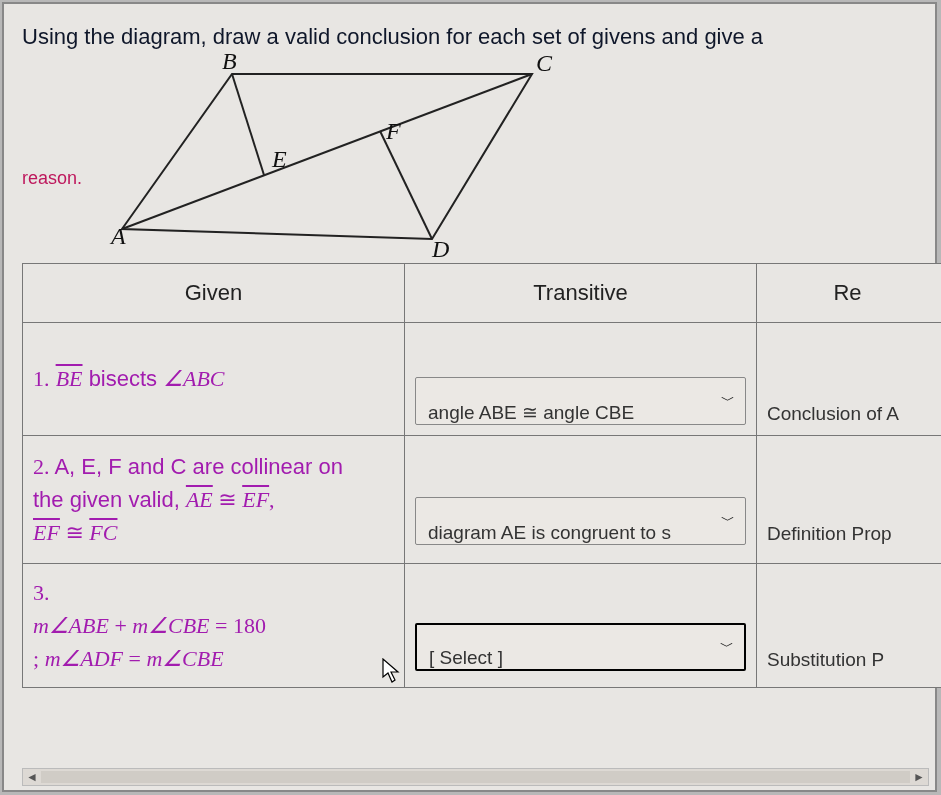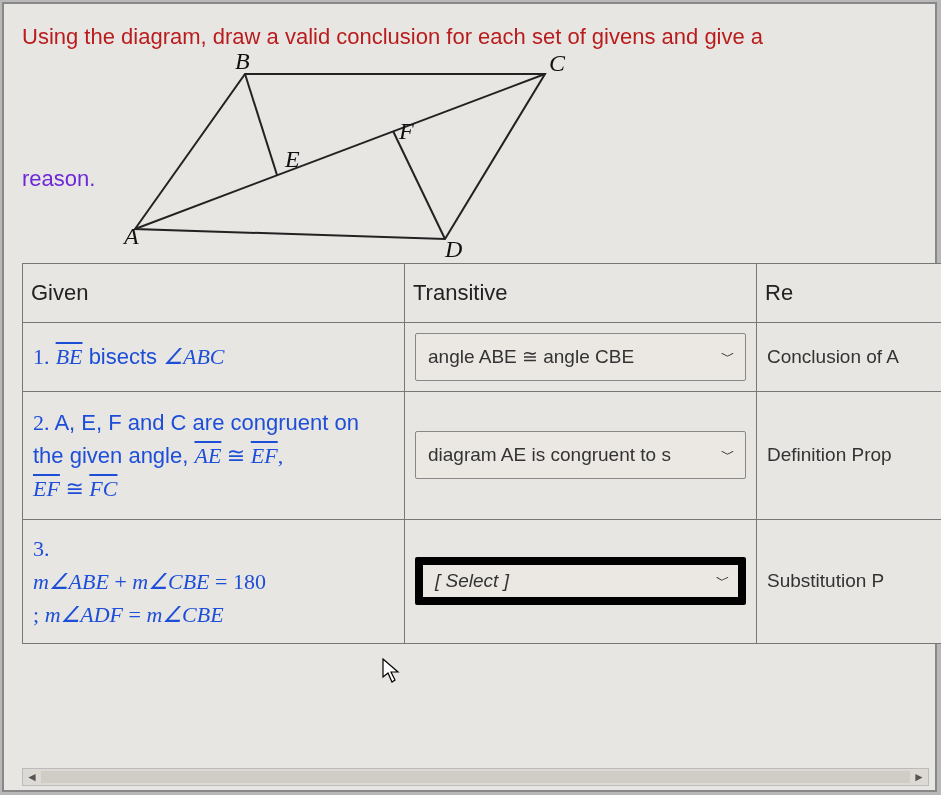--- a/index.html
+++ b/index.html
@@ -16,32 +16,32 @@
     background: #e8e6e3;
     border: 2px solid #888;
     width: 935px;
     height: 790px;
     margin: 2px;
     padding: 18px 0 0 18px;
     position: relative;
   }
   .prompt {
     font-size: 22px;
-    color: #b91c1c;
+    color: #0f172a;
     line-height: 1.4;
   }
   .reason-and-diagram {
     display: flex;
     align-items: center;
     gap: 10px;
     margin-top: -4px;
   }
   .reason-word {
-    font-size: 22px;
-    color: #6d28d9;
+    font-size: 18px;
+    color: #be185d;
     padding-top: 50px;
   }
   .diagram {
     display: block;
   }
   table.proof {
     border-collapse: collapse;
     width: 920px;
     margin-top: 4px;
     table-layout: fixed;
@@ -49,52 +49,53 @@
   table.proof th, table.proof td {
     border: 1.5px solid #777;
     padding: 10px 10px;
     vertical-align: middle;
     background: #e8e6e3;
     overflow: hidden;
   }
   table.proof th {
     font-weight: normal;
     font-size: 22px;
-    text-align: left;
+    text-align: center;
     padding: 16px 8px;
     color: #222;
   }
   col.c-given { width: 382px; }
   col.c-conc  { width: 352px; }
   col.c-reas  { width: 186px; }
   .given-cell {
     font-size: 22px;
-    color: #1d4ed8;
+    color: #a21caf;
     line-height: 1.5;
     padding: 24px 10px;
   }
   .math { font-family: "Times New Roman", Times, serif; font-style: italic; }
   .mathn { font-family: "Times New Roman", Times, serif; font-style: normal; }
   .over { text-decoration: overline; text-decoration-thickness: 1.5px; }
   .select {
     width: 100%;
     height: 48px;
     border: 1.5px solid #888;
     background: #ebe8e4;
     font-size: 19px;
     color: #333;
     padding: 0 30px 0 12px;
     position: relative;
     display: flex;
-    align-items: center;
+    align-items: flex-end;
     border-radius: 2px;
     white-space: nowrap;
     overflow: hidden;
-  }
-  .select.focused { border: 8px solid #000000; font-style: italic; }
+    margin-top: 44px;
+  }
+  .select.focused { border: 2px solid #000000; }
   .select .chev {
     position: absolute;
     right: 10px;
     top: 50%;
     transform: translateY(-50%);
     font-size: 14px;
     color: #222;
   }
   .reason-cell {
     font-size: 21px;
@@ -158,21 +159,21 @@
   <table class="proof">
     <colgroup>
       <col class="c-given">
         <col class="c-conc">
         <col class="c-reas">
     </colgroup>
     <thead>
       <tr>
         <th>Given</th>
         <th>Transitive</th>
-        <th style="text-align:left;padding-right:12px">Re</th>
+        <th style="text-align:center;padding-right:12px">Re</th>
       </tr>
     </thead>
     <tbody>
 
       <tr>
         <td class="given-cell">
           <span class="mathn">1.</span>
           <span class="math over">BE</span><span> bisects </span><span class="math">∠ABC</span>
         </td>
         <td>
@@ -183,22 +184,22 @@
         </td>
         <td class="reason-cell">
           <div class="select" style="border:none;background:transparent;padding-left:0">
             <span>Conclusion of A</span>
           </div>
         </td>
       </tr>
 
       <tr>
         <td class="given-cell" style="padding-top:14px;padding-bottom:14px">
-          <span class="mathn">2.</span><span> A, E, F and C are congruent on</span><br>
-          <span>the given angle, </span><span class="math over">AE</span><span class="mathn"> ≅ </span><span class="math over">EF</span><span class="mathn">,</span><br>
+          <span class="mathn">2.</span><span> A, E, F and C are collinear on</span><br>
+          <span>the given valid, </span><span class="math over">AE</span><span class="mathn"> ≅ </span><span class="math over">EF</span><span class="mathn">,</span><br>
           <span class="math over">EF</span><span class="mathn"> ≅ </span><span class="math over">FC</span>
         </td>
         <td>
           <div class="select">
             <span>diagram AE is congruent to s</span>
             <span class="chev">﹀</span>
           </div>
         </td>
         <td class="reason-cell">
           <div class="select" style="border:none;background:transparent;padding-left:0">

